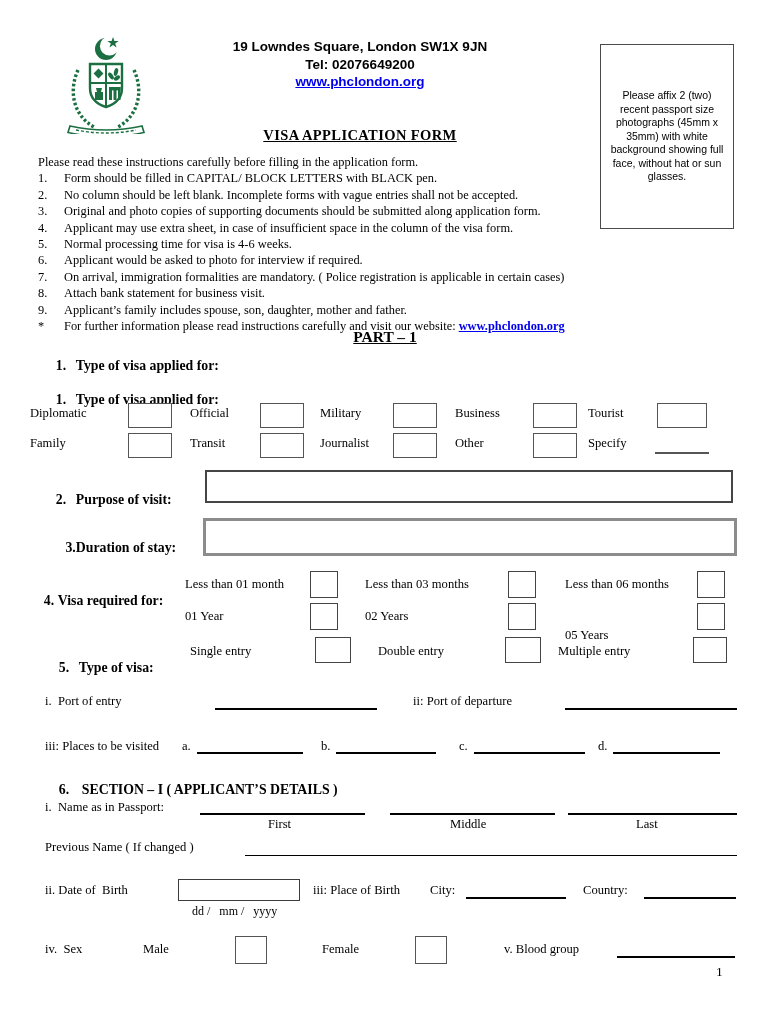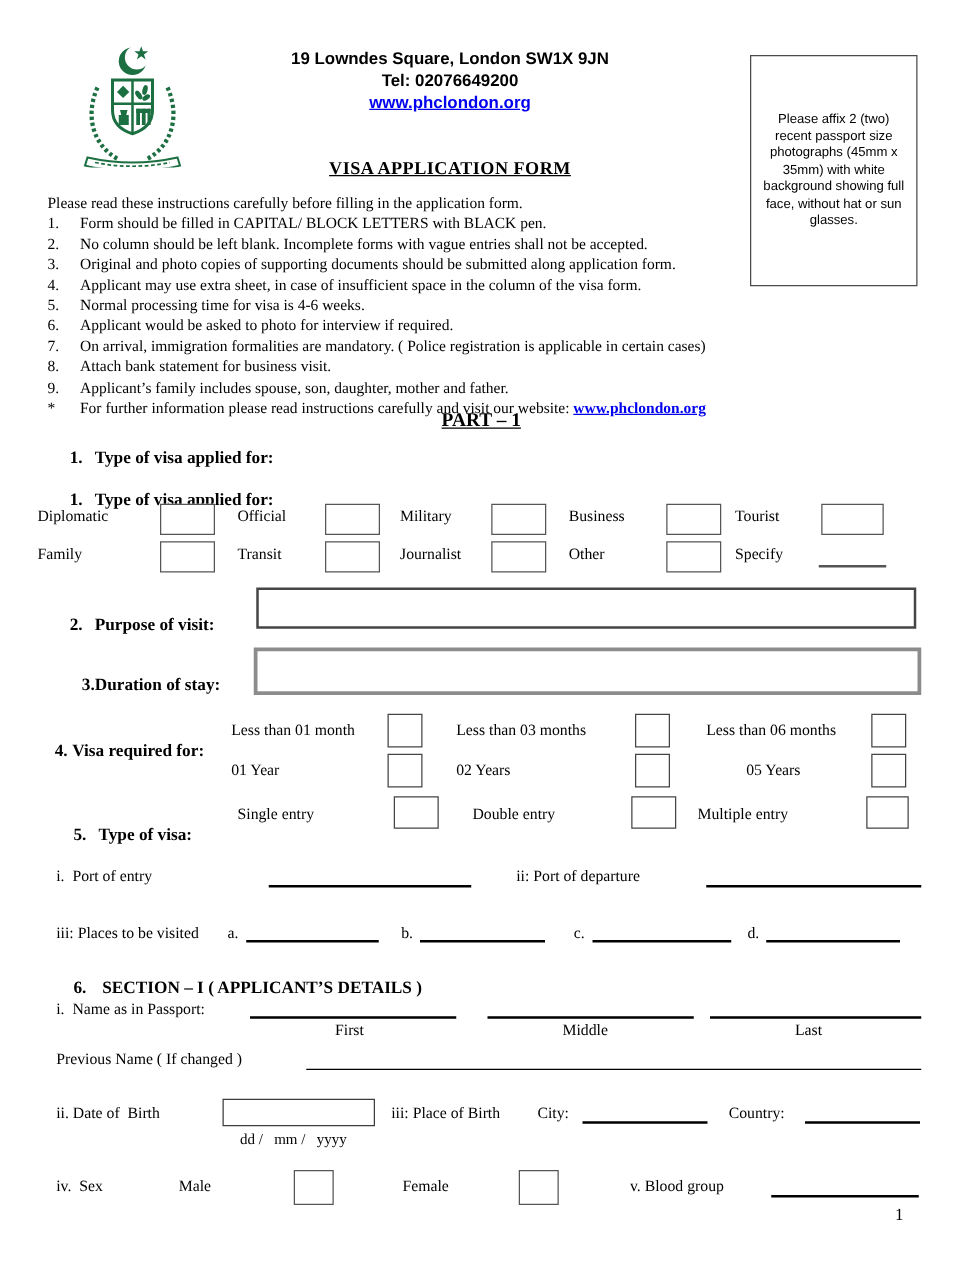--- a/index.html
+++ b/index.html
@@ -197,21 +197,21 @@
   <span class="cb cb-b" style="left:310px;top:571px;"></span>
   <span class="lb" style="left:365px;top:577px;">Less than 03 months</span>
   <span class="cb cb-b" style="left:508px;top:571px;"></span>
   <span class="lb" style="left:565px;top:577px;">Less than 06 months</span>
   <span class="cb cb-b" style="left:697px;top:571px;"></span>
 
   <span class="lb" style="left:185px;top:609px;">01 Year</span>
   <span class="cb cb-b" style="left:310px;top:603px;"></span>
   <span class="lb" style="left:365px;top:609px;">02 Years</span>
   <span class="cb cb-b" style="left:508px;top:603px;"></span>
-  <span class="lb" style="left:565px;top:609px;margin-left:32px;">05 Years</span>
+  <span class="lb" style="left:565px;top:628px;">05 Years</span>
   <span class="cb cb-b" style="left:697px;top:603px;"></span>
 
   <div class="sh" style="left:45px;top:644px;">
     <span class="num">5.</span><span class="u">Type of visa:</span>
   </div>
   <span class="lb" style="left:190px;top:644px;">Single entry</span>
   <span class="cb cb-c" style="left:315px;top:637px;"></span>
   <span class="lb" style="left:378px;top:644px;">Double entry</span>
   <span class="cb cb-c" style="left:505px;top:637px;"></span>
   <span class="lb" style="left:558px;top:644px;">Multiple entry</span>

